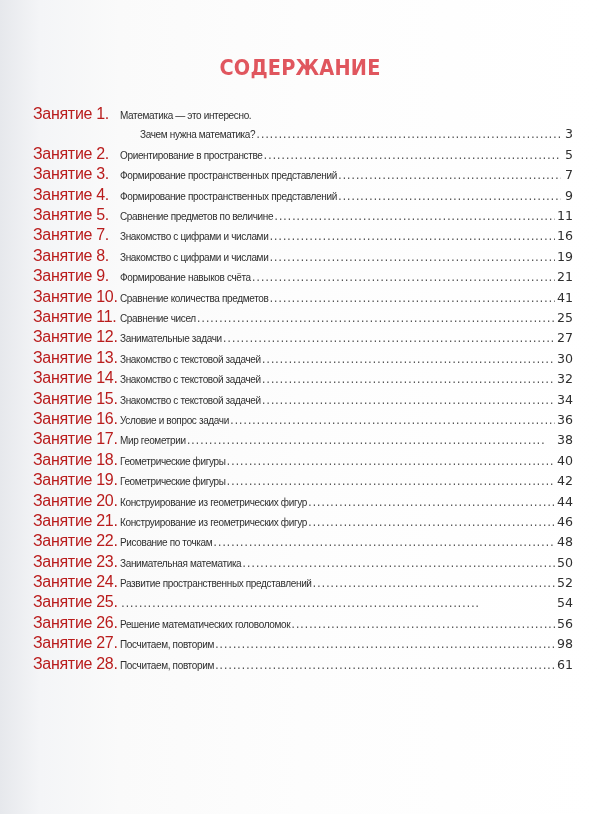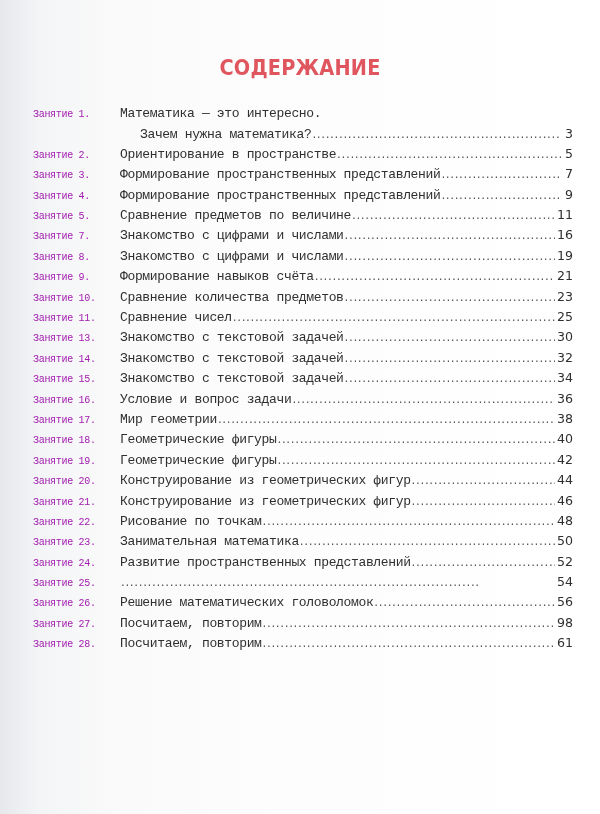--- a/index.html
+++ b/index.html
@@ -52,29 +52,29 @@
     .entry.first-line {
       height: 18.5px;
       line-height: 18.5px;
     }
     .entry.cont {
       height: 20.4px;
     }
     .label {
       width: 87px;
       flex: 0 0 87px;
-      color: #a21caf;
-      font-family: Liberation Mono, monospace;
-      font-size: 10px;
+      color: #b91c1c;
+      font-family: Liberation Sans, sans-serif;
+      font-size: 16px;
       letter-spacing: -0.3px;
     }
     .name {
       color: #2f2f2f;
-      font-family: Liberation Mono, monospace;
-      font-size: 13px;
+      font-family: Liberation Sans, sans-serif;
+      font-size: 10px;
       letter-spacing: -0.35px;
       flex: 0 0 auto;
     }
     .name.indent {
       padding-left: 20px;
     }
     .dots {
       flex: 1 1 auto;
       overflow: hidden;
       color: #555;
@@ -162,30 +162,36 @@
       <span class="label">Занятие 9.</span>
       <span class="name">Формирование навыков счёта</span>
       <span class="dots"></span>
       <span class="page-num">21</span>
     </div>
 
     <div class="entry">
       <span class="label">Занятие 10.</span>
       <span class="name">Сравнение количества предметов</span>
       <span class="dots"></span>
-      <span class="page-num">23</span>
+      <span class="page-num">41</span>
     </div>
 
     <div class="entry">
       <span class="label">Занятие 11.</span>
       <span class="name">Сравнение чисел</span>
       <span class="dots"></span>
       <span class="page-num">25</span>
     </div>
 
+    <div class="entry">
+      <span class="label">Занятие 12.</span>
+      <span class="name">Занимательные задачи</span>
+      <span class="dots"></span>
+      <span class="page-num">27</span>
+    </div>
 
     <div class="entry">
       <span class="label">Занятие 13.</span>
       <span class="name">Знакомство с текстовой задачей</span>
       <span class="dots"></span>
       <span class="page-num">30</span>
     </div>
 
     <div class="entry">
       <span class="label">Занятие 14.</span>

